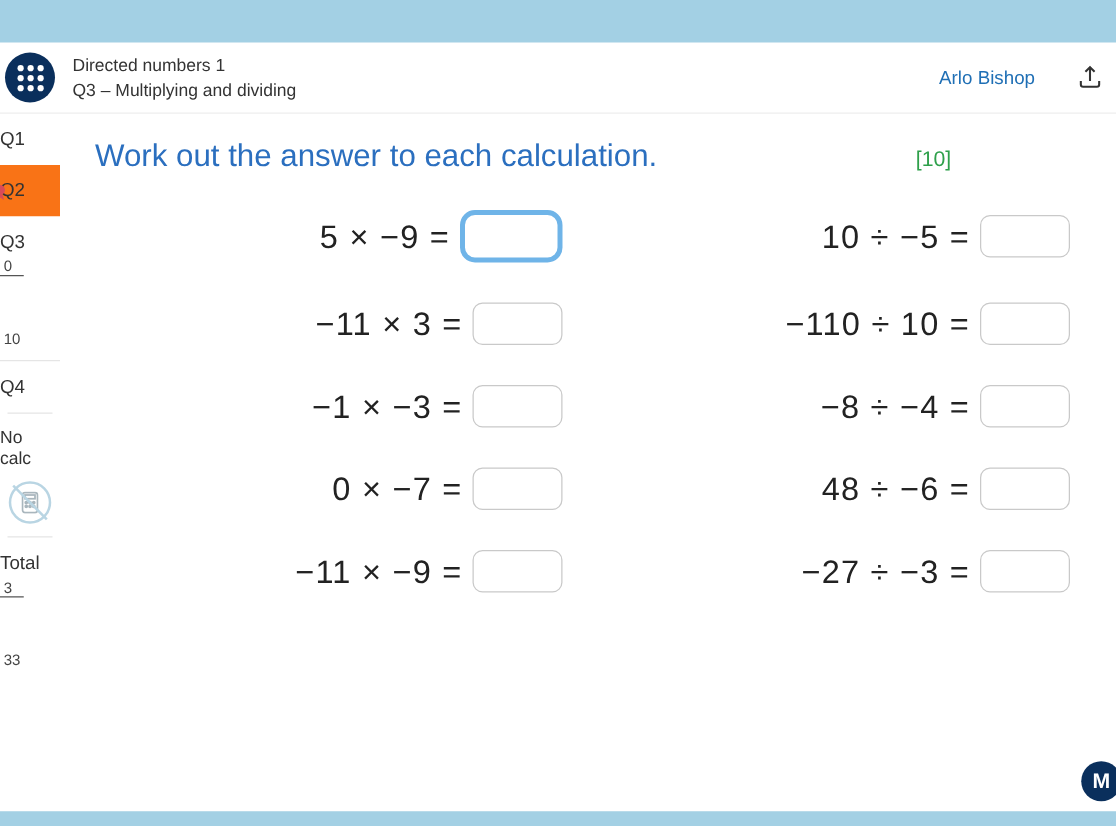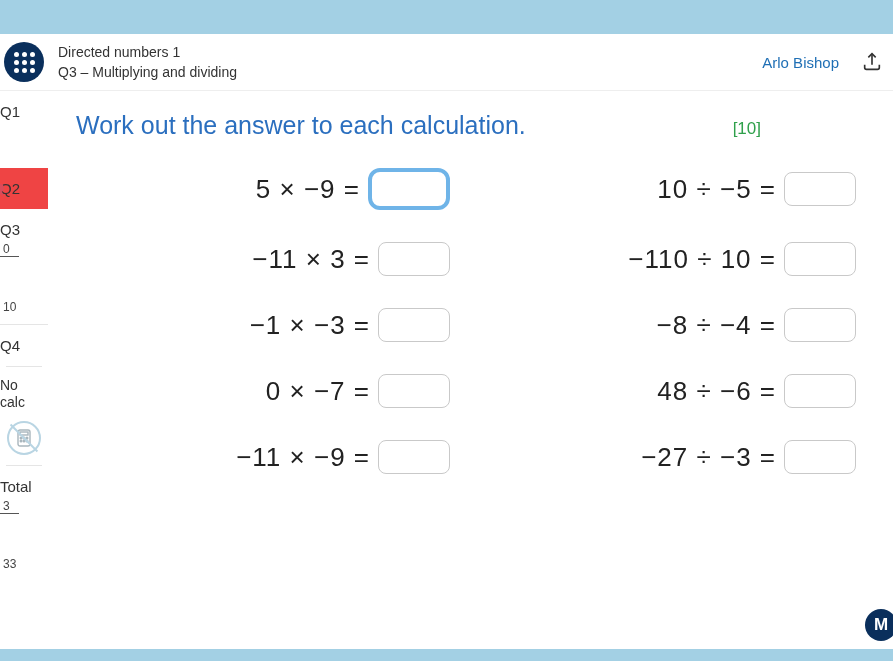--- a/index.html
+++ b/index.html
@@ -17,28 +17,28 @@
   .logo {
     width: 40px; height: 40px; border-radius: 50%; background: #0a2f5c;
     display: flex; align-items: center; justify-content: center;
     flex-shrink: 0; margin-left: 4px;
   }
   .logo-dots { display: grid; grid-template-columns: repeat(3,1fr); gap: 3px; }
   .logo-dots span { width: 5px; height: 5px; border-radius: 50%; background: #fff; }
   .header-titles { flex: 1; display: flex; flex-direction: column; gap: 4px; }
   .header-topic { font-size: 14px; color: #333; }
   .header-sub { font-size: 14px; color: #333; }
-  .header-user { color: #1f6fb5; font-size: 15px; margin-right: 8px; }
+  .header-user { color: #1f6fb5; font-size: 15px; margin-right: 19px; }
   .upload-icon { width: 22px; height: 22px; color: #333; }
 
   .body { flex: 1; display: flex; overflow: hidden; }
 
   .sidebar { width: 48px; flex-shrink: 0; display: flex; flex-direction: column; align-items: stretch; text-align: left; font-size: 15px; color: #333; }
   .sidebar .q { padding: 12px 0; cursor: pointer; }
-  .sidebar .q.active { background: #ef4444; margin-top: 36px; }
+  .sidebar .q.active { background: #f97316; }
   .sidebar .score { font-size: 12px; color: #444; padding: 0 0 10px 0; border-bottom: 1px solid #e5e5e5; }
   .sidebar .score .frac { display: inline-block; }
   .sidebar .score .num { display:block; border-bottom: 1px solid #555; padding: 0 3px; }
   .sidebar .score .den { display:block; padding: 0 3px; margin-top: 43px; }
   .sidebar .nocalc { padding: 10px 0 6px 0; font-size: 14px; line-height: 1.2; }
   .sidebar .calc-icon {
     width: 34px; height: 34px; border-radius: 50%; border: 2px solid #b9d5e3;
     display: flex; align-items: center; justify-content: center; margin: 4px auto 10px;
     position: relative; color: #a9b6bd;
   }

